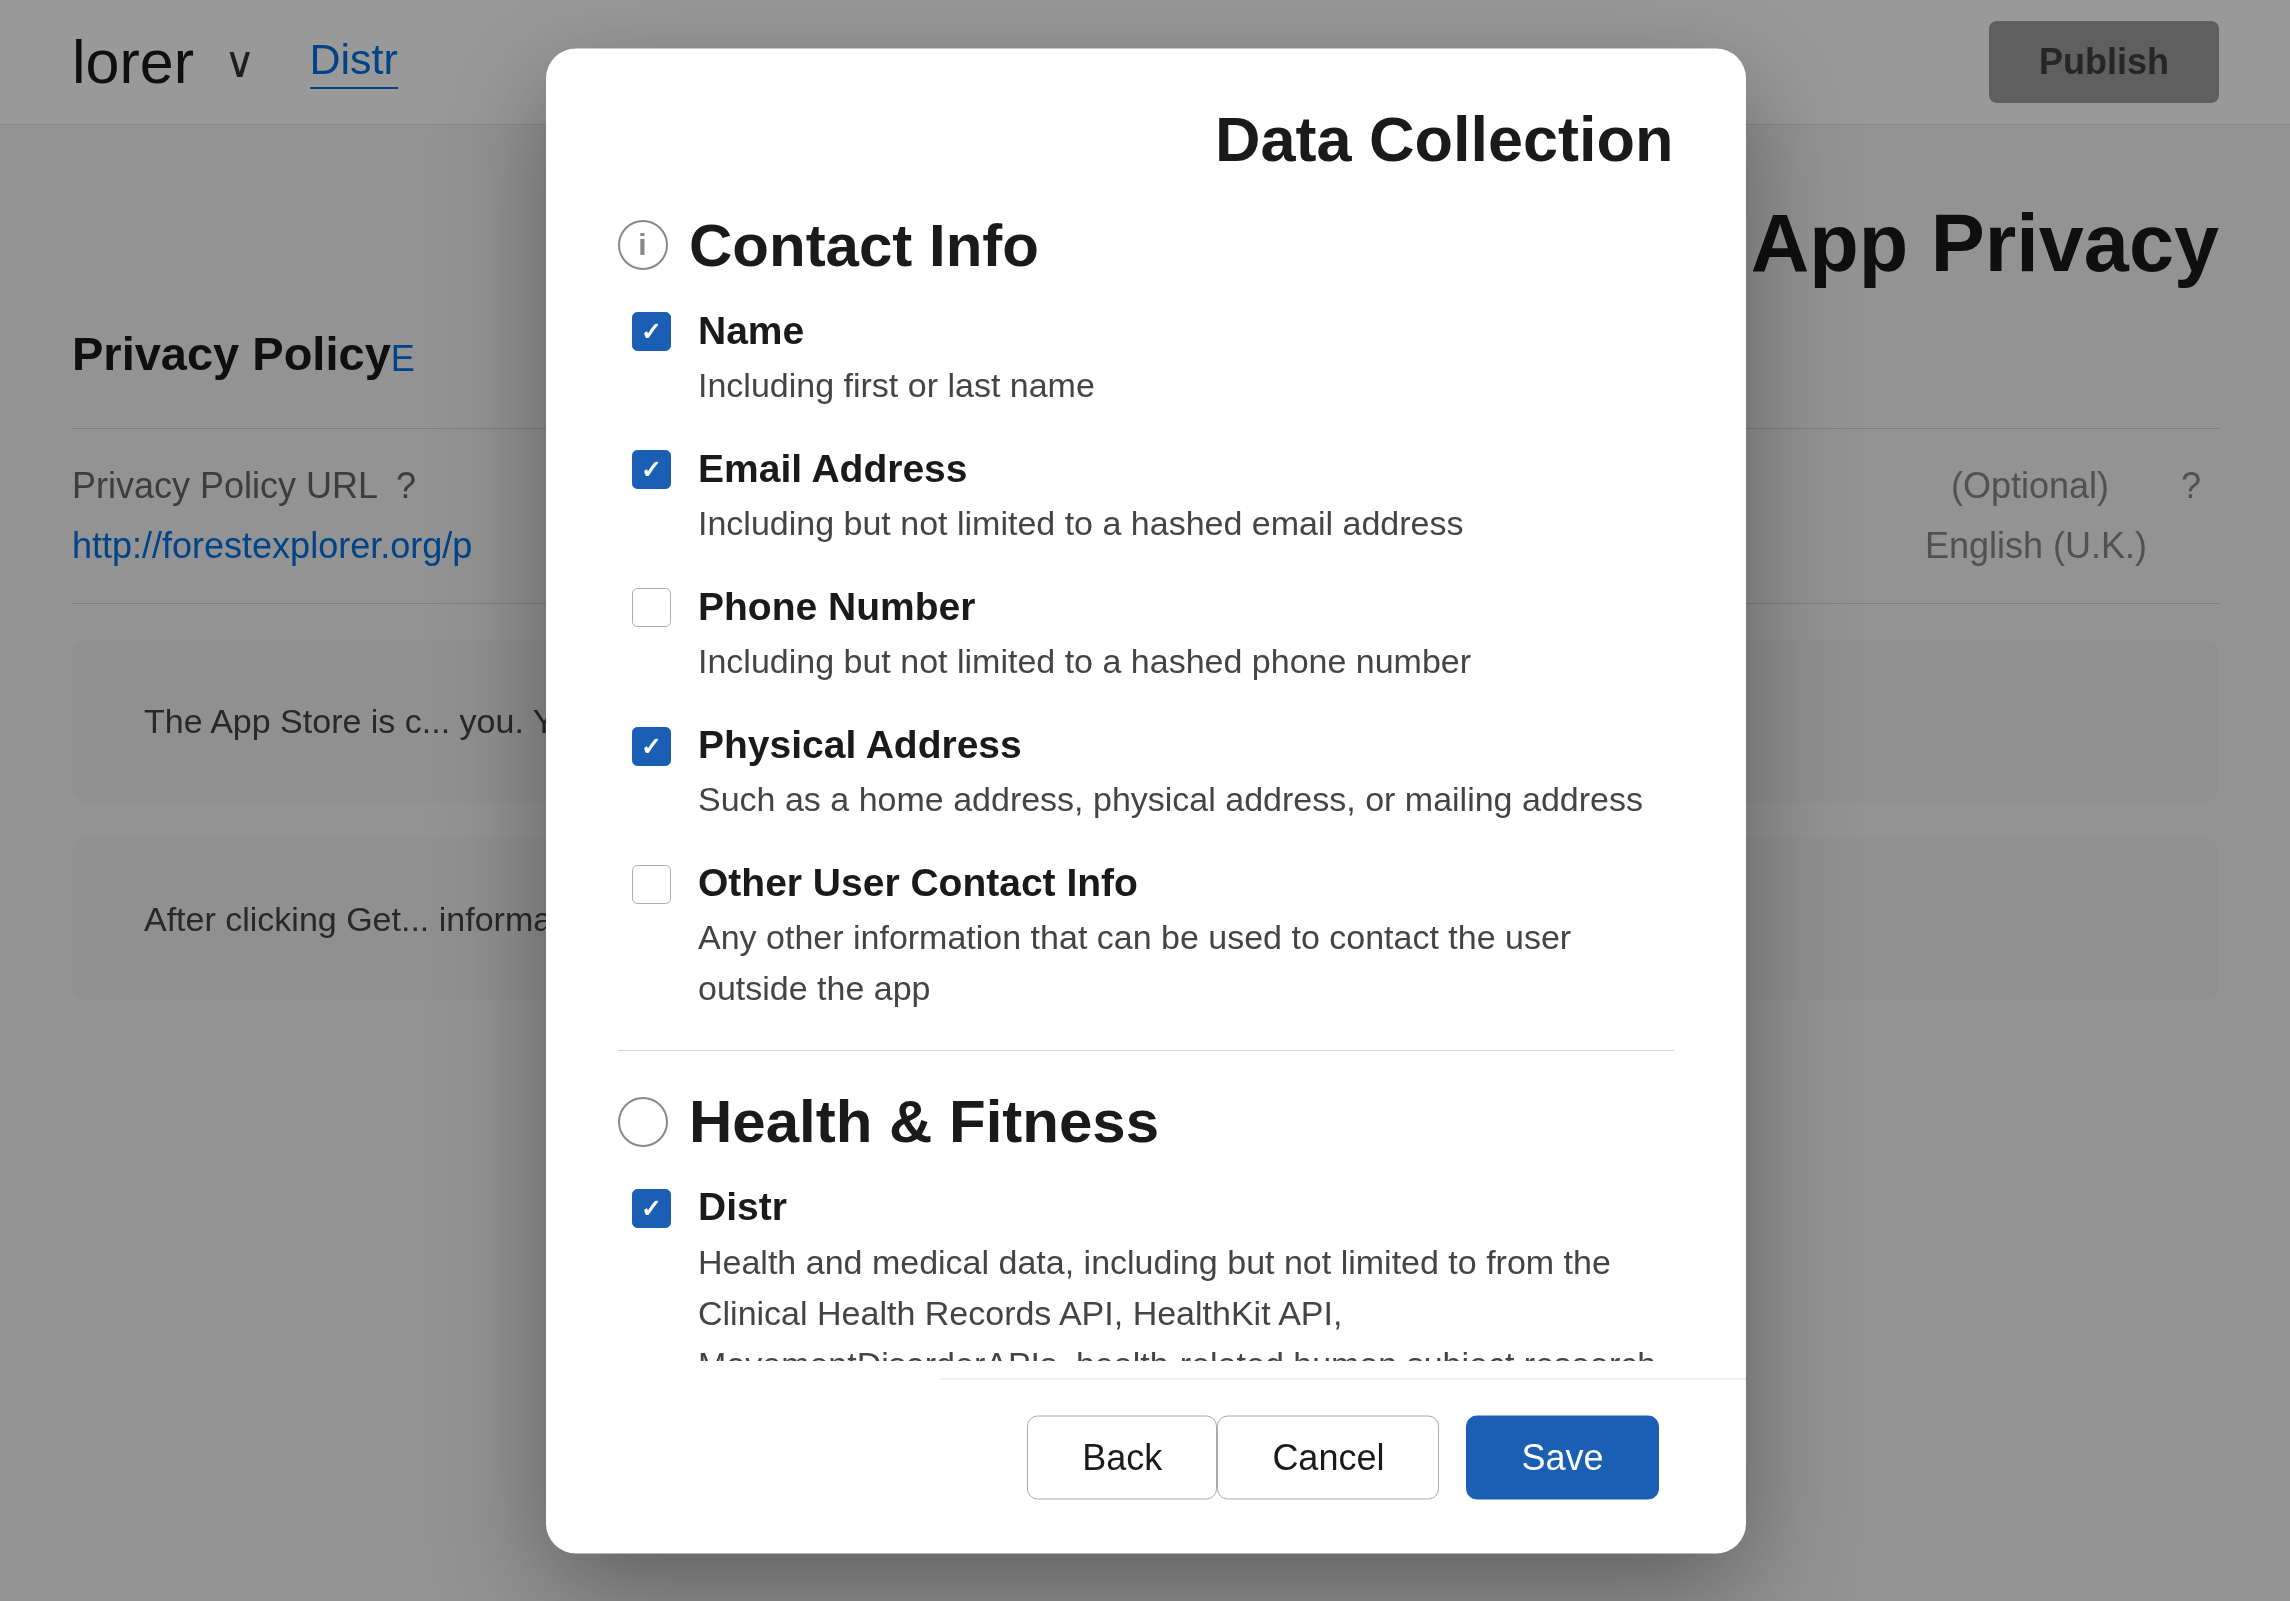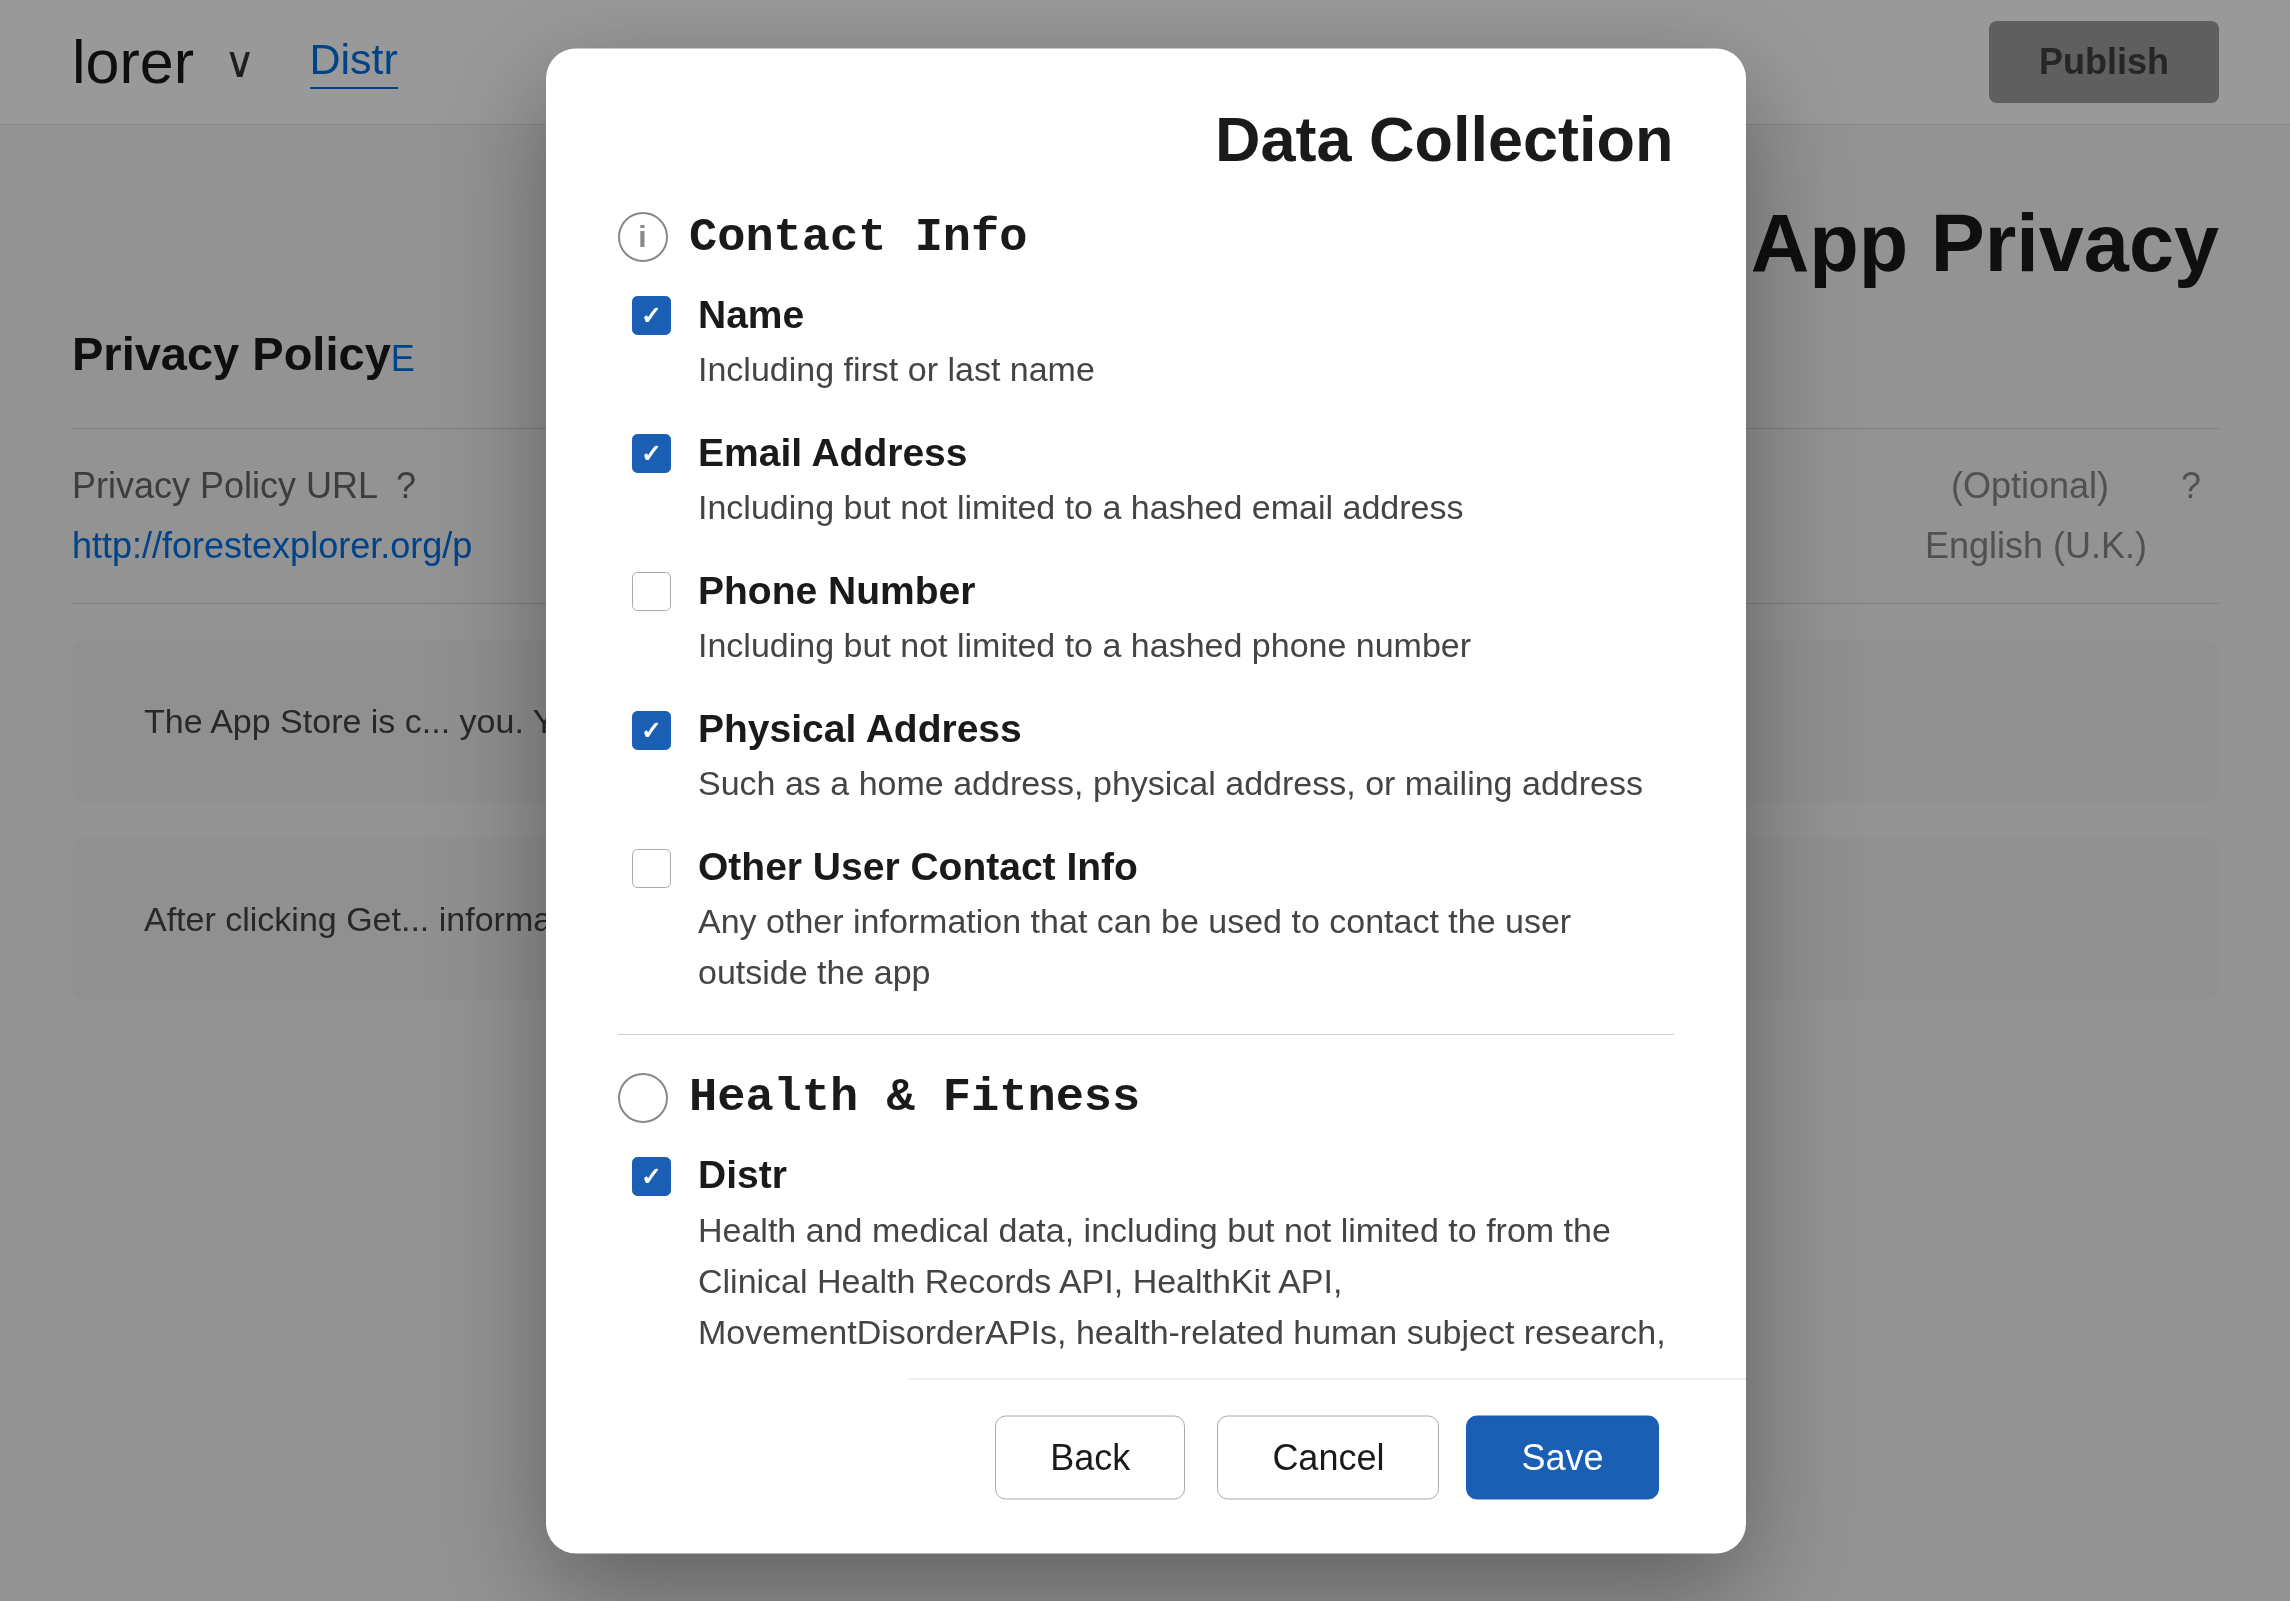--- a/index.html
+++ b/index.html
@@ -195,24 +195,23 @@
       font-size: 30px;
       font-weight: 700;
     }
 
     .section-icon.radio-style {
       border: 2.7px solid #888;
       background: #fff;
     }
 
     .section-title {
-      font-size: 47px;
+      font-size: 60px;
       font-weight: 600;
       color: #1a1a1a;
-      font-family: Liberation Mono, monospace;
     }
 
     .section-divider {
       border: none;
       border-top: 0.9px solid #d0d0d0;
       margin: 36px 0;
     }
 
     
     .checkbox-item {
@@ -278,21 +277,20 @@
 
     
     .modal-footer {
       padding: 36px 87px 54px;
       display: flex;
       align-items: center;
       justify-content: space-between;
       flex-shrink: 0;
       border-top: 0.9px solid #e0e0e0;
       margin-top: 18px;
-      gap: 32px;
     }
 
     .btn {
       font-size: 36px;
       padding: 19.7px 54px;
       border-radius: 10.7px;
       cursor: pointer;
       font-weight: 500;
     }
 

